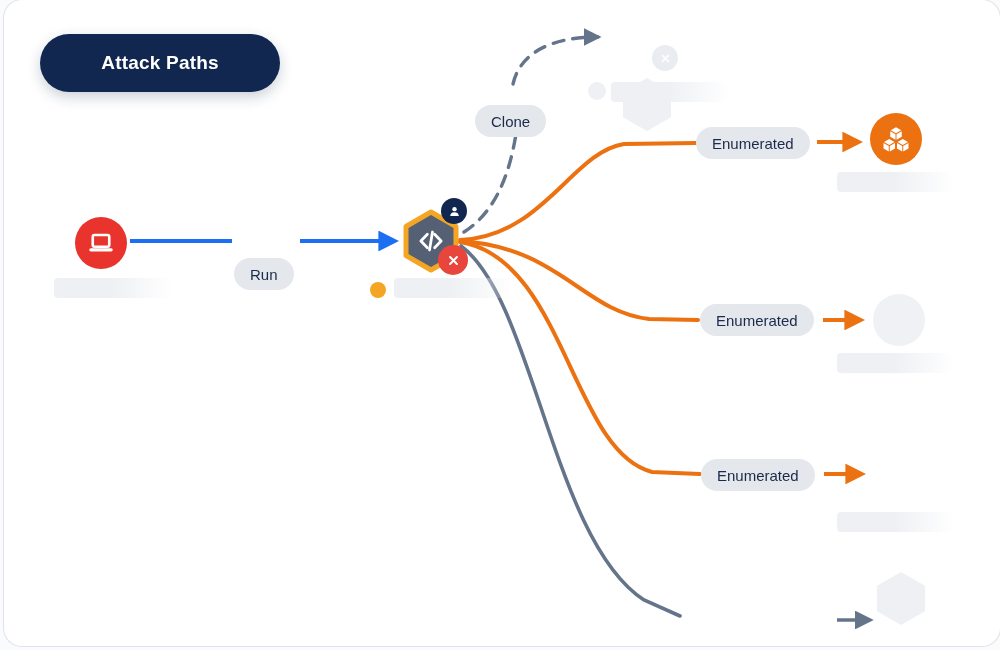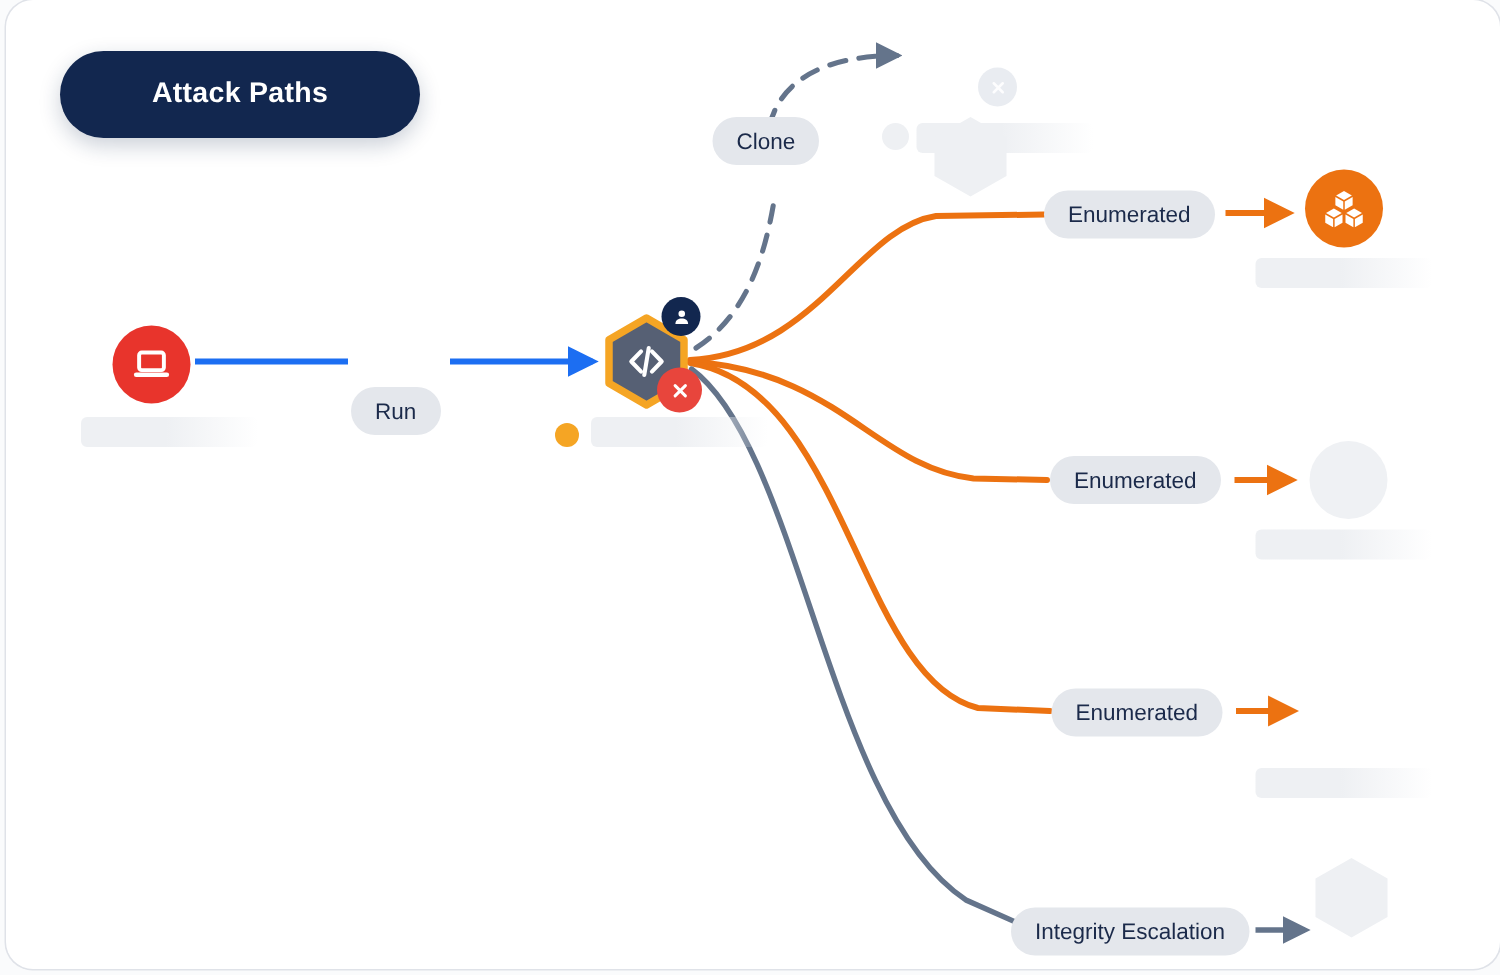--- a/index.html
+++ b/index.html
@@ -259,28 +259,27 @@
     </div>
 
     <div class="node hex ghost-hex-wrap" style="left:870px; top:449px; width:54px; height:57px;">
       <svg width="54" height="57" viewBox="0 0 54 57">
         <polygon points="27,2 51,15.7 51,41.3 27,55 3,41.3 3,15.7" fill="#eef0f3"></polygon>
       </svg>
     </div>
 
     <div class="edge-label" style="left:230px; top:226px;margin-top:32px;">Run</div>
 
-    <div class="edge-label" style="left:471px; top:78px;">Clone</div>
+    <div class="edge-label" style="left:471px; top:105px;">Clone</div>
 
     <div class="edge-label" style="left:692px; top:127px;">Enumerated</div>
 
     <div class="edge-label" style="left:696px; top:304px;">Enumerated</div>
 
     <div class="edge-label" style="left:697px; top:459px;">Enumerated</div>
 
-    <div class="edge-label" style="left:670px; top:605px;">Integrity Escalation</div>
 
     <div id="title-pill">
       <span class="title-text">Attack Paths</span>
     </div>
 
   </div>
 </div>
 
 </body></html>

